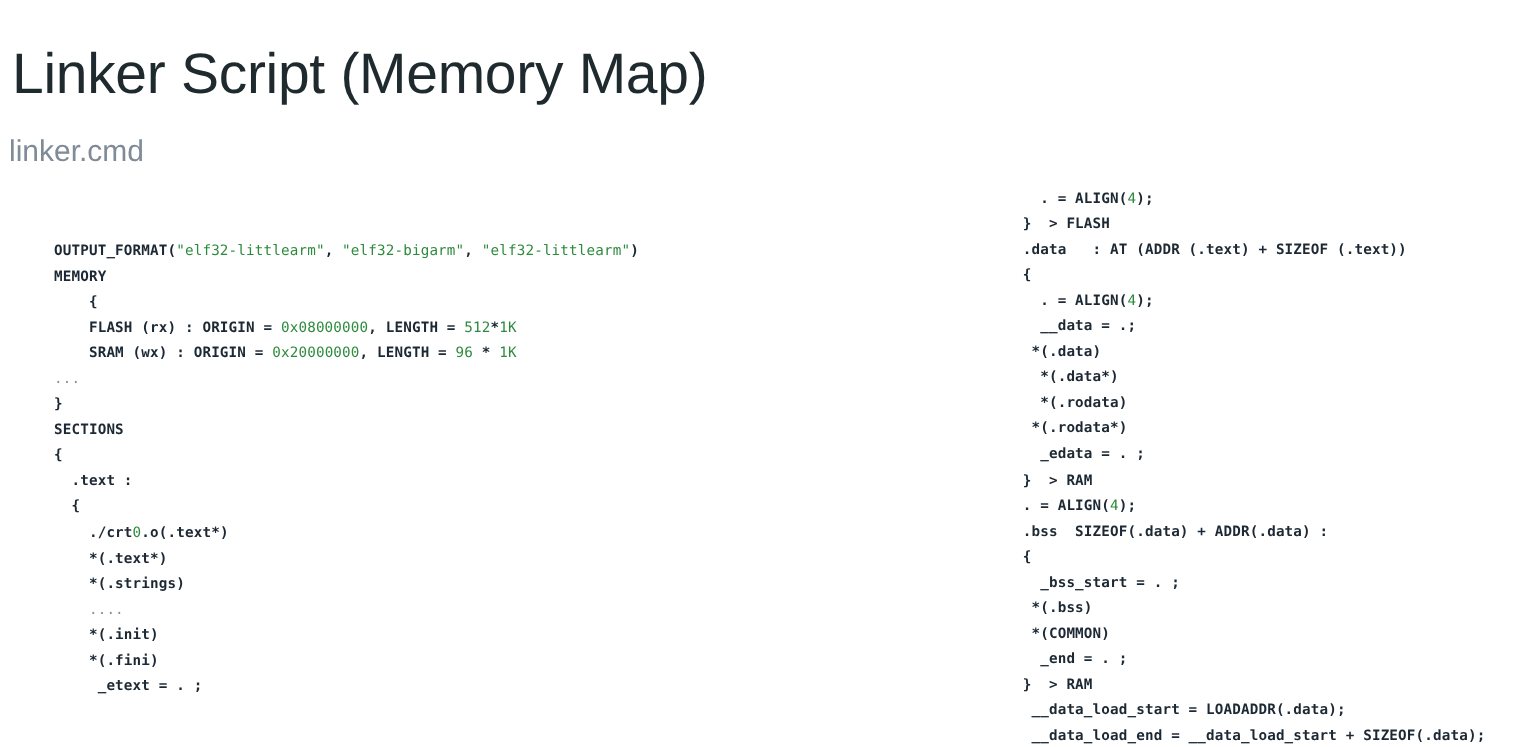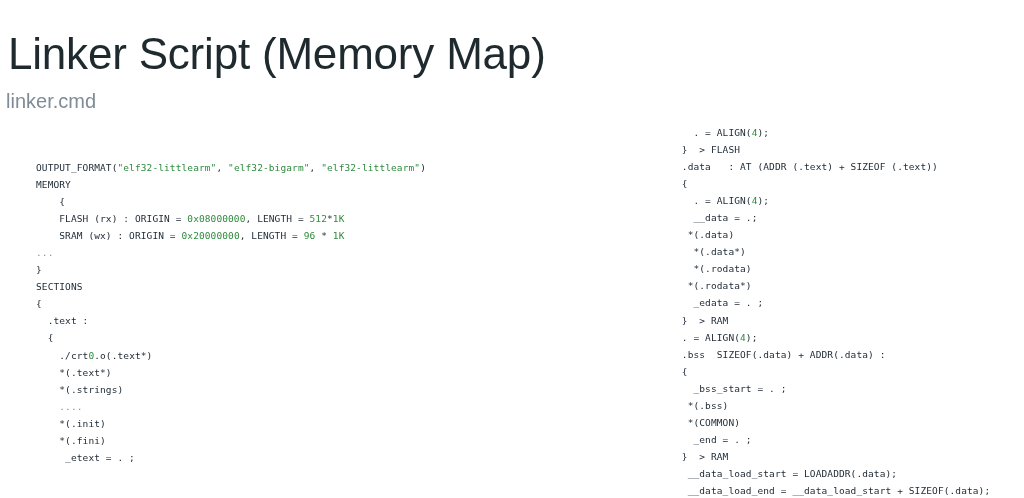--- a/index.html
+++ b/index.html
@@ -20,21 +20,21 @@
     position: absolute;
     inset: 0;
     background: #ffffff;
   }
 
   
   #slide-title {
     position: absolute;
     left: 8px;
     top: 2px;
-    font-size: 44px;
+    font-size: 38px;
     line-height: 46px;
     font-weight: 400;
     color: #1f2a2e;
     letter-spacing: -0.2px;
     white-space: nowrap;
   }
 
   #slide-subtitle {
     position: absolute;
     left: 6px;
@@ -67,21 +67,21 @@
     top: 114px;
   }
 
   .code-line {
     white-space: pre;
     height: 17.1px;
   }
 
   .tok-str   { color: #2e8b3d; }
   .tok-num   { color: #2e8b3d; }
-  .tok-plain { color: #1c2833; }
+  .tok-plain { color: #1c2833; font-weight: bold; }
   .tok-dim   { color: #8b9096; }
 </style>
 </head>
 <body>
 
 <div id="slide">
 
   <h1 id="slide-title">Linker Script (Memory Map)</h1>
 
   <div id="slide-subtitle">linker.cmd</div>

